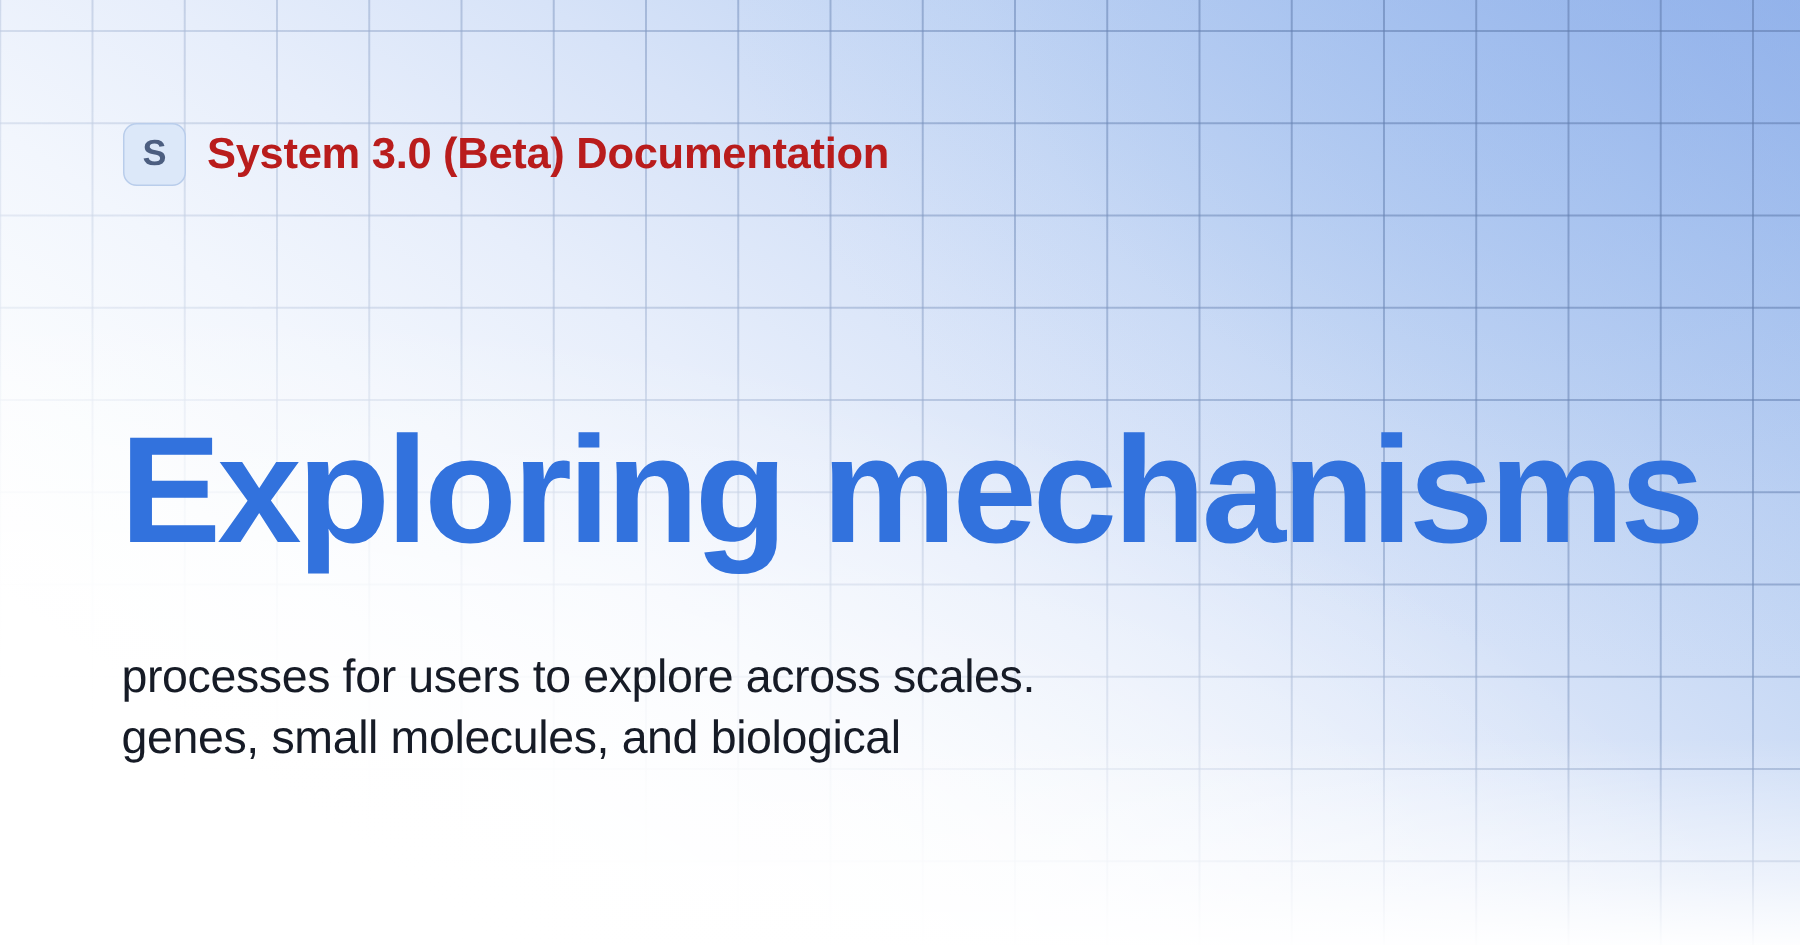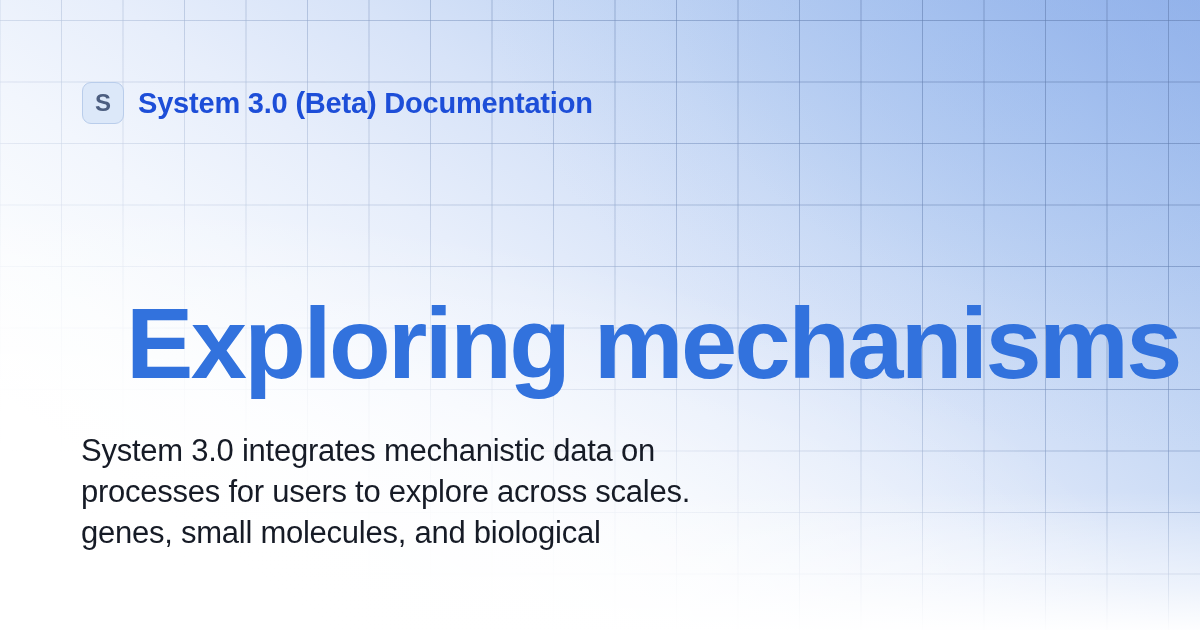--- a/index.html
+++ b/index.html
@@ -148,36 +148,35 @@
     font-size: 24px;
     font-weight: bold;
     color: #4c5e80;
     line-height: 1;
     letter-spacing: 0;
   }
 
   .brand-title {
     font-size: 29px;
     font-weight: bold;
-    color: #1d4ed8;
+    color: #b91c1c;
     letter-spacing: -0.2px;
     white-space: nowrap;
   }
 
   .headline {
     position: absolute;
     left: 80px;
-    top: 293px;
+    top: 277px;
     font-size: 101px;
     font-weight: bold;
     color: #3272dd;
     letter-spacing: -2.6px;
     line-height: 1;
     white-space: nowrap;
-    margin-left: 46px;
   }
 
   .subtitle {
     position: absolute;
     left: 81px;
     top: 430px;
     width: 820px;
     font-size: 31px;
     font-weight: normal;
     color: #161b26;
@@ -204,19 +203,18 @@
   <div class="content">
 
     <div class="brand">
       <div class="brand-badge">S</div>
       <div class="brand-title">System 3.0 (Beta) Documentation</div>
     </div>
 
     <div class="headline">Exploring mechanisms</div>
 
     <div class="subtitle">
-      <span class="sub-line">System 3.0 integrates mechanistic data on</span>
       <span class="sub-line">processes for users to explore across scales.</span>
       <span class="sub-line">genes, small molecules, and biological</span>
     </div>
 
   </div>
 </div>
 
 </body></html>

